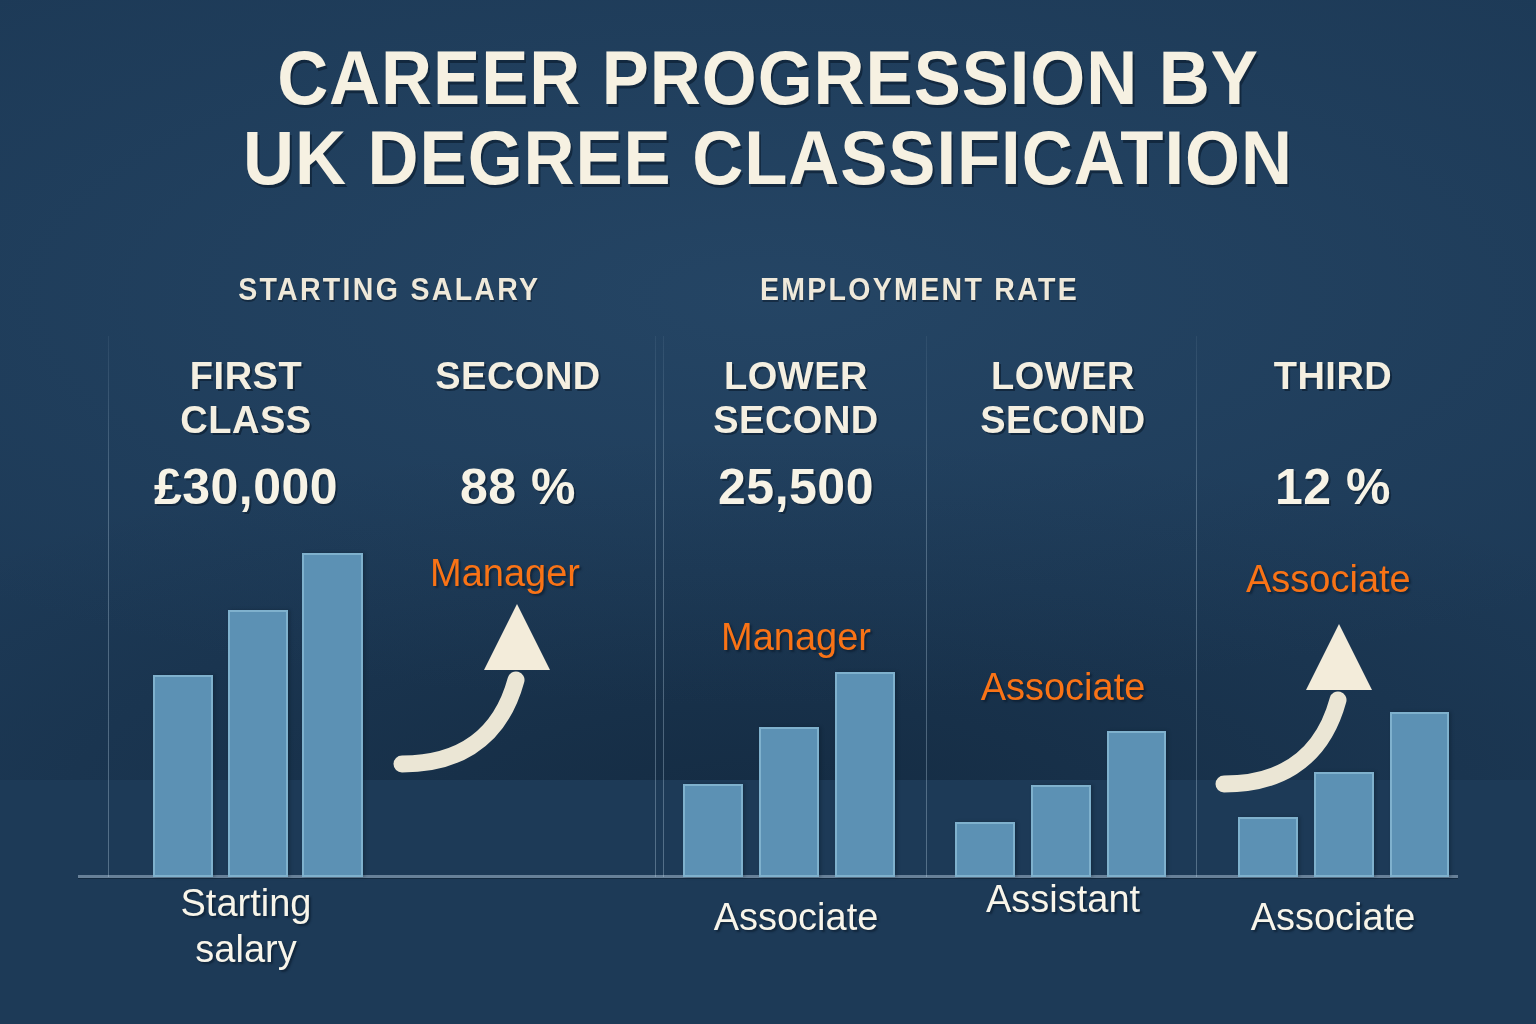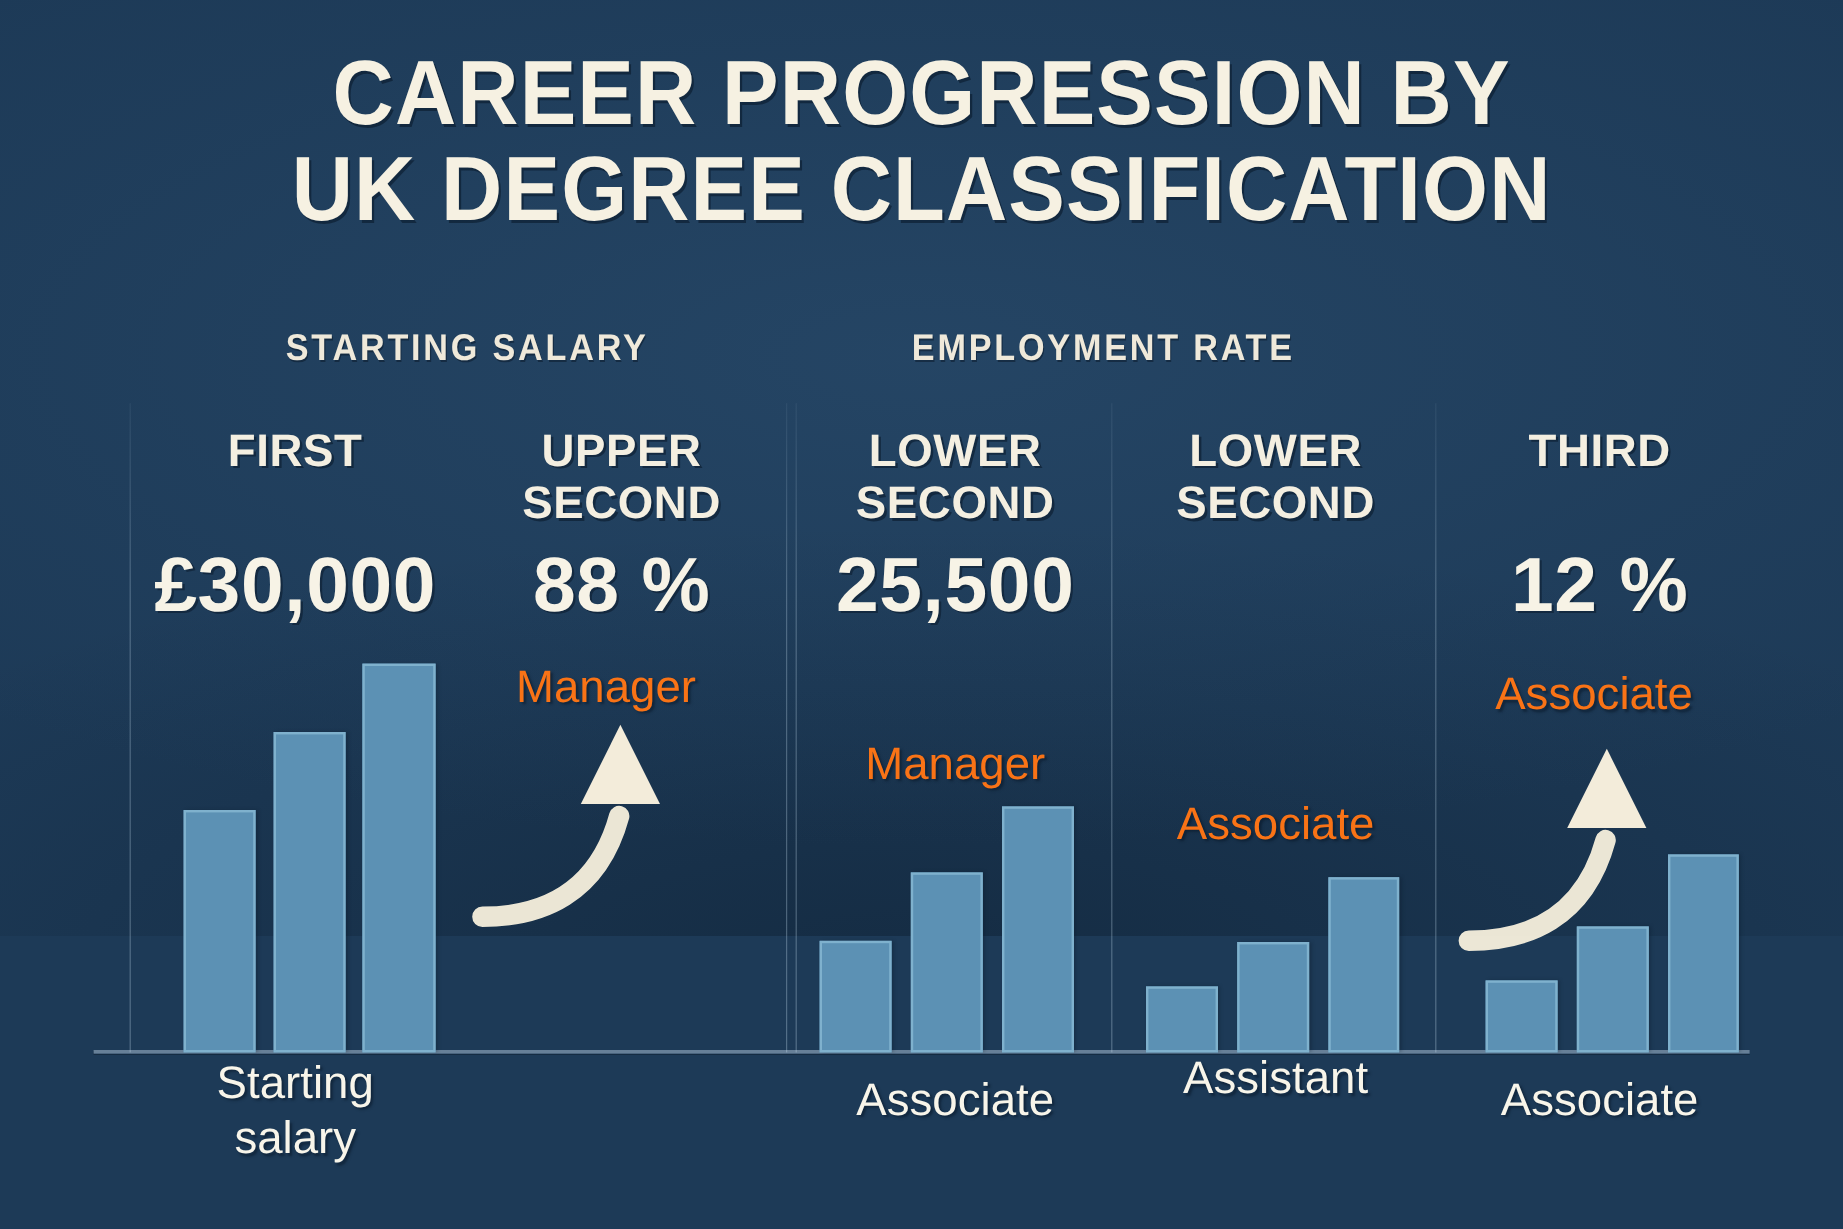--- a/index.html
+++ b/index.html
@@ -65,21 +65,21 @@
     position:absolute;left:0;right:0;top:18px;
     text-align:center;color:#f4efe1;
     font-weight:bold;font-size:38px;line-height:44px;
     letter-spacing:.5px;
     text-shadow:2px 2px 0 rgba(8,22,38,.55);
   }
   .p-title span{display:block;}
   .p-value{
     position:absolute;left:0;right:0;top:123px;
     text-align:center;color:#f7f3e6;
-    font-weight:bold;font-size:64px;line-height:56px;
+    font-weight:bold;font-size:50px;line-height:56px;
     letter-spacing:.5px;
     text-shadow:2px 2px 0 rgba(8,22,38,.5);
   }
   .p-role{
     position:absolute;text-align:center;
     color:#f97316;font-size:38px;line-height:42px;font-weight:normal;
     text-shadow:2px 2px 2px rgba(8,22,38,.55);
     white-space:nowrap;
   }
   .p-foot{
@@ -120,34 +120,34 @@
   <div class="vrule" style="left:655px;"></div>
   <div class="vrule" style="left:663px;"></div>
   <div class="vrule" style="left:926px;"></div>
   <div class="vrule" style="left:1196px;"></div>
 
   <div class="baseline"></div>
 
   <div class="panel" id="panel-0" style="left:110px;width:272px;">
     <div class="p-title">
       <span>FIRST</span>
+      <span>CLASS</span>
     </div>
     <div class="p-value">£30,000</div>
     <div class="p-foot" style="top:544px;">
       <span>Starting</span>
       <span>salary</span>
     </div>
   </div>
   <div class="bar" style="left:153px;top:675px;width:60px;height:202px;"></div>
   <div class="bar" style="left:228px;top:610px;width:60px;height:267px;"></div>
   <div class="bar" style="left:302px;top:553px;width:61px;height:324px;"></div>
 
   <div class="panel" id="panel-1" style="left:382px;width:272px;">
     <div class="p-title">
-      <span>UPPER</span>
       <span>SECOND</span>
     </div>
     <div class="p-value">88 %</div>
     <div class="p-role" style="left:48px;width:230px;top:216px;text-align:left;">Manager</div>
   </div>
 
   <svg class="arrow" style="left:392px;top:596px;" width="168" height="182" viewBox="0 0 168 182">
     <path d="M10,168 C 58,168 106,150 124,84" fill="none" stroke="#f3ecda" stroke-width="17" stroke-linecap="round" opacity="0.97"></path>
     <polygon points="125,8 158,74 92,74" fill="#f3ecda"></polygon>
   </svg>

